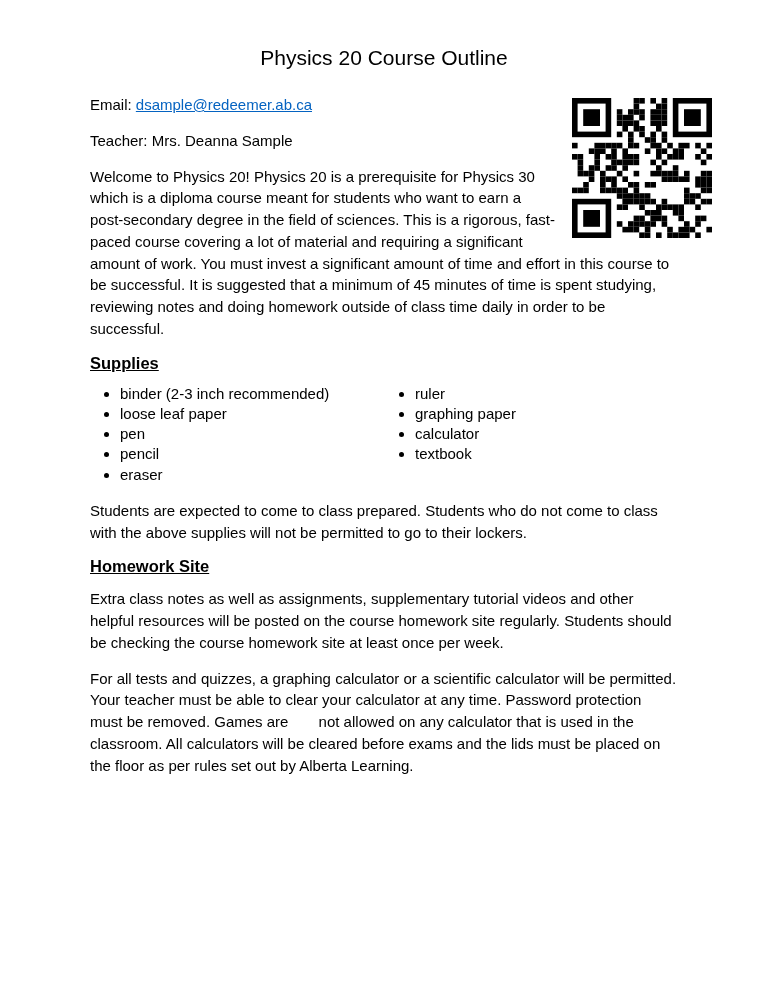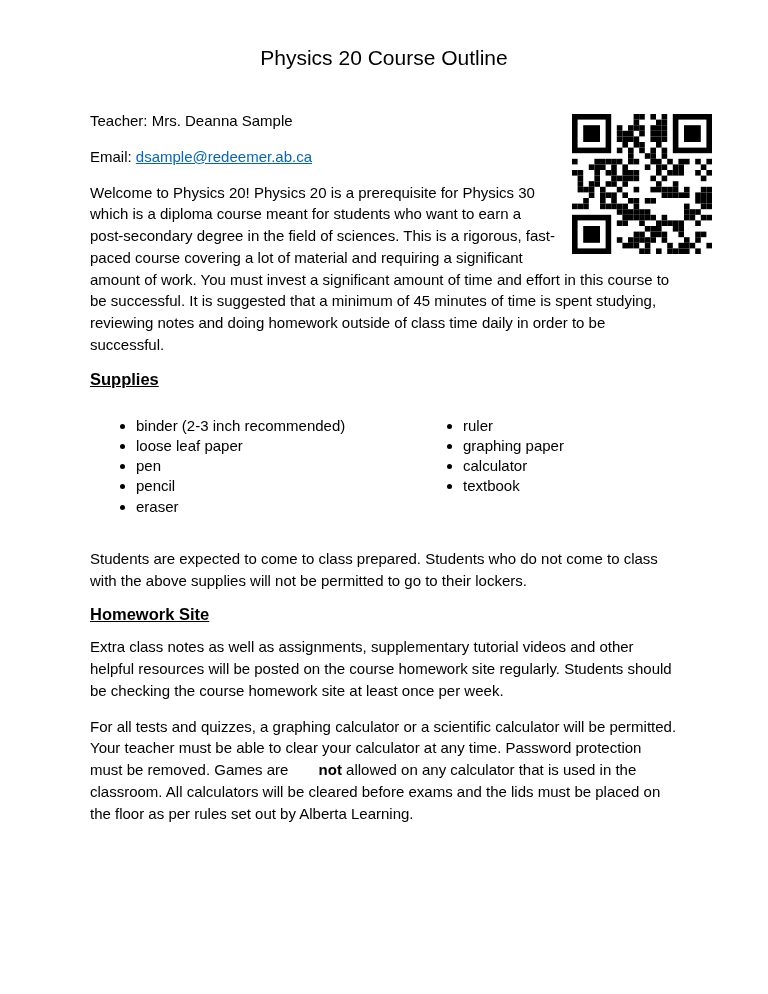--- a/index.html
+++ b/index.html
@@ -17,21 +17,21 @@
   .page {
     box-sizing: border-box;
     width: 768px;
     height: 994px;
     padding: 40px 90px 0 90px;
   }
   .doc-title {
     text-align: center;
     font-size: 21px;
     font-weight: 400;
-    margin: 6px 0 40px 0;
+    margin: 6px 0 24px 0;
   }
   .body-text {
     font-size: 15px;
     line-height: 1.45;
     margin: 0 0 14px 0;
   }
   .qr-float {
     float: right;
     width: 140px;
     height: 140px;
@@ -47,30 +47,30 @@
     font-size: 16.5px;
     font-weight: 700;
     text-decoration: underline;
     margin: 4px 0 12px 0;
   }
   .supplies-cols {
     display: flex;
     margin: 0 0 14px 0;
   }
   .supplies-cols ul {
-    margin: 16px;
+    margin: 0;
     padding-left: 30px;
     font-size: 15px;
     line-height: 1.22;
     list-style-type: disc;
   }
   .supplies-cols ul.col-left  { width: 295px; box-sizing: border-box; }
   .supplies-cols ul.col-right { flex: 1; padding-left: 30px; }
   .supplies-cols li { margin: 0 0 2px 0; }
-  .bold-word { font-weight: 700; padding-left: 26px; }
+  .bold-word { font-weight: 400; padding-left: 26px; }
 </style>
 </head>
 <body>
 
 <div class="page">
 
   <h1 class="doc-title">Physics 20 Course Outline</h1>
 
   <div class="qr-float">
       <svg width="140" height="140" viewBox="0 0 140 140" fill="#000">
@@ -296,23 +296,23 @@
         <rect x="11.2" y="11.2" width="16.799999999999997" height="16.799999999999997"></rect>
         <rect x="100.8" y="0" width="39.199999999999996" height="39.199999999999996"></rect>
         <rect fill="#fff" x="106.39999999999999" y="5.6" width="28" height="28"></rect>
         <rect x="112" y="11.2" width="16.799999999999997" height="16.799999999999997"></rect>
         <rect x="0" y="100.8" width="39.199999999999996" height="39.199999999999996"></rect>
         <rect fill="#fff" x="5.6" y="106.39999999999999" width="28" height="28"></rect>
         <rect x="11.2" y="112" width="16.799999999999997" height="16.799999999999997"></rect>
       </svg>
     </div>
 
+  <p class="body-text"><span>Email: </span><a class="email-link">dsample@redeemer.ab.ca</a></p>
+
   <p class="body-text">Teacher: Mrs. Deanna Sample</p>
-
-  <p class="body-text"><span>Email: </span><a class="email-link">dsample@redeemer.ab.ca</a></p>
 
   <p class="body-text">Welcome to Physics 20! Physics 20 is a prerequisite for Physics 30 which is a diploma course meant for students who want to earn a post-secondary degree in the field of sciences. This is a rigorous, fast-paced course covering a lot of material and requiring a significant amount of work. You must invest a significant amount of time and effort in this course to be successful. It is suggested that a minimum of 45 minutes of time is spent studying, reviewing notes and doing homework outside of class time daily in order to be successful.</p>
 
   <h2 class="section-heading">Supplies</h2>
 
   <div class="supplies-cols">
     <ul class="col-left">
       <li>binder (2-3 inch recommended)</li>
       <li>loose leaf paper</li>
       <li>pen</li>

